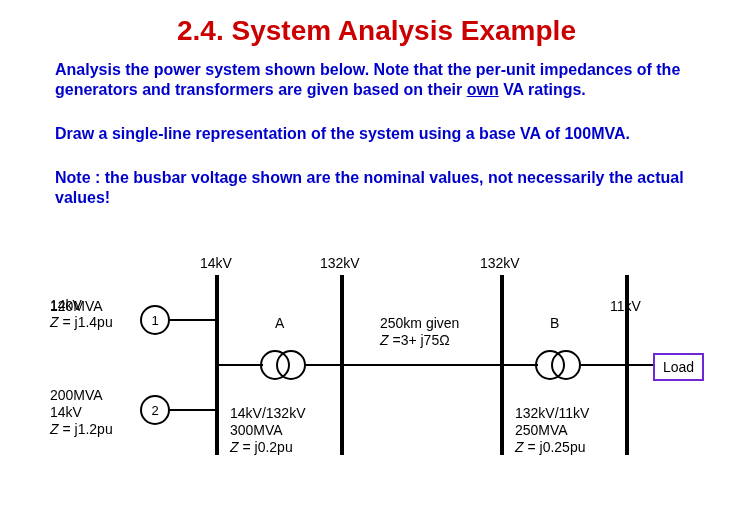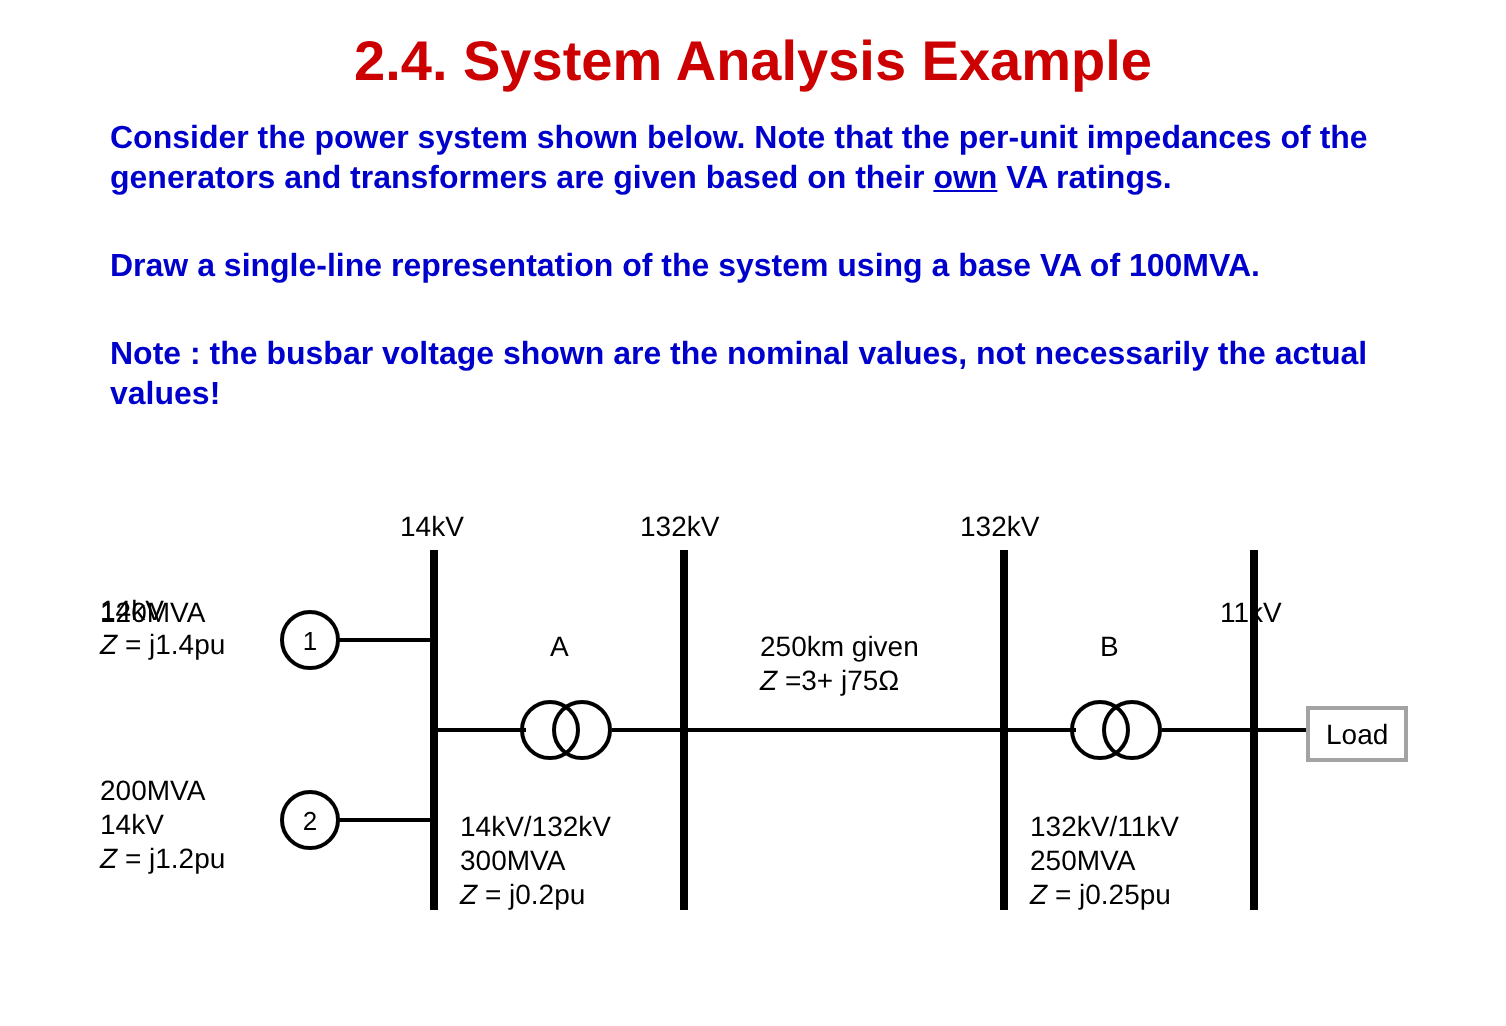--- a/index.html
+++ b/index.html
@@ -37,32 +37,32 @@
   .hline  { position:absolute; height:2px; background:#000; }
   .gencirc {
     position:absolute; width:26px; height:26px; border:2px solid #000;
     border-radius:50%; background:#fff;
     display:flex; align-items:center; justify-content:center;
     font-size:13px;
   }
   .tfwrap { position:absolute; }
   .tfc { position:absolute; width:26px; height:26px; border:2px solid #000; border-radius:50%; background:transparent; }
   .loadbox {
-    position:absolute; border:2px solid #a3a3a3; background:#fff;
+    position:absolute; border:2px solid #6d28d9; background:#fff;
     display:flex; align-items:center; justify-content:center;
     font-size:14px; padding:4px 8px;
   }
 </style>
 </head>
 <body>
 
 <div class="title">2.4. System Analysis Example</div>
 
 <div id="p1" class="para">
-  <span>Consider the power system shown below.  Note that the per-unit impedances of the generators and transformers are given based on their </span><span class="underline">own</span><span> VA ratings.</span>
+  <span>Analysis the power system shown below.  Note that the per-unit impedances of the generators and transformers are given based on their </span><span class="underline">own</span><span> VA ratings.</span>
 </div>
 <div id="p2" class="para">Draw a single-line representation of the system using a base VA of 100MVA.</div>
 <div id="p3" class="para">Note : the busbar voltage shown are the nominal values, not necessarily the actual values!</div>
 
 <div class="diagram">
 
   <div class="busbar" style="left:165px; top:30px; height:180px;"></div>
   <div class="busbar" style="left:290px; top:30px; height:180px;"></div>
   <div class="busbar" style="left:450px; top:30px; height:180px;"></div>
   <div class="busbar" style="left:575px; top:30px; height:180px;"></div>

